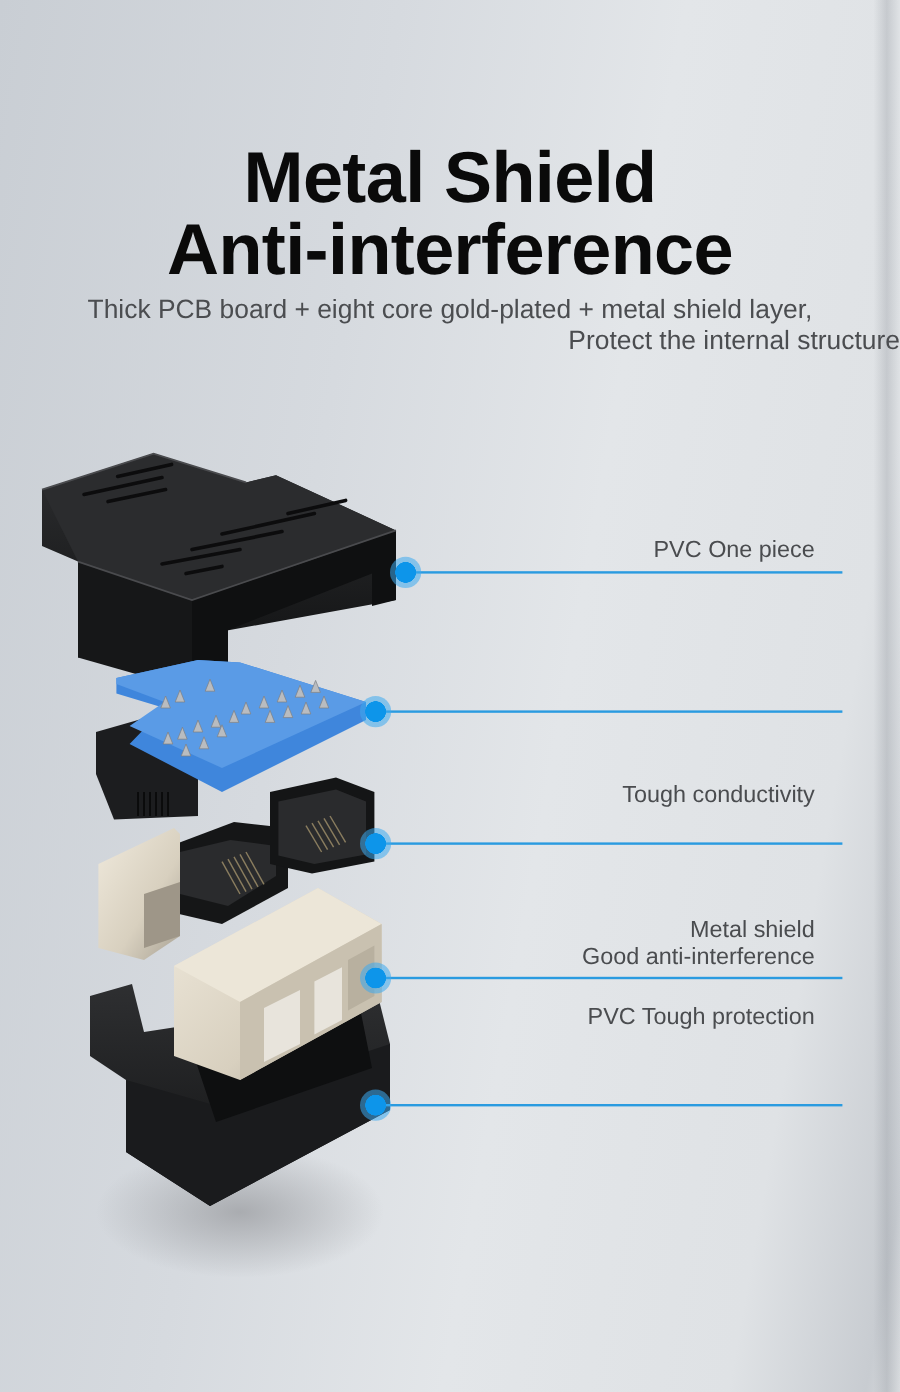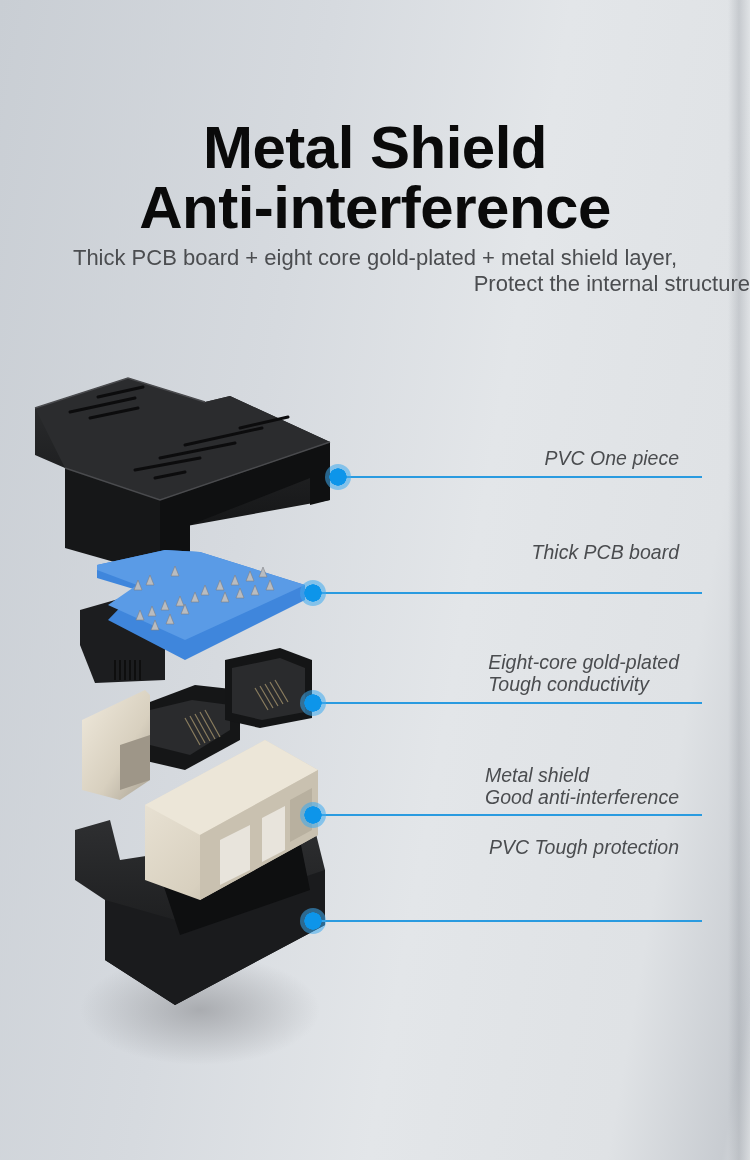--- a/index.html
+++ b/index.html
@@ -11,21 +11,21 @@
   .title{position:absolute;left:0;width:750px;text-align:center;color:#0a0a0a;
     font-weight:bold;font-size:60px;letter-spacing:-0.5px;line-height:64px;}
   .t1{top:116px;}
   .t2{top:176px;}
   .sub{position:absolute;left:0;width:750px;text-align:center;color:#4b4d50;font-size:22px;line-height:26px;}
   .s1{top:245px;}
   .s2{top:271px;text-align:right;}
   .callout{position:absolute;height:2px;background:#2a9be0;}
   .dot{position:absolute;width:26px;height:26px;border-radius:50%;
     background:radial-gradient(circle,#0d95ea 0 46%,rgba(60,170,240,0.55) 48% 100%);}
-  .label{position:absolute;right:71px;color:#4a4c4f;font-size:19.5px;line-height:22px;font-style:italic;}
+  .label{position:absolute;right:71px;text-align:right;color:#4a4c4f;font-size:19.5px;line-height:22px;}
   svg{position:absolute;left:0;top:0;}
 </style>
 </head>
 <body>
 
 <div class="edge"></div>
 
 <div class="title t1">Metal Shield</div>
 <div class="title t2">Anti-interference</div>
 <div class="sub s1">Thick PCB board + eight core gold-plated + metal shield layer,</div>
@@ -152,27 +152,25 @@
 
 <div class="callout" style="left:340px;top:476px;width:362px;"></div>
 <div class="dot" style="left:325px;top:464px;"></div>
 <div class="label" style="top:447px;">
   <div>PVC One piece</div>
 </div>
 
 <div class="callout" style="left:315px;top:592px;width:387px;"></div>
 <div class="dot" style="left:300px;top:580px;"></div>
 <div class="label" style="top:541px;">
-  <div>Thick PCB board</div>
 </div>
 
 <div class="callout" style="left:315px;top:702px;width:387px;"></div>
 <div class="dot" style="left:300px;top:690px;"></div>
 <div class="label" style="top:651px;">
-  <div>Eight-core gold-plated</div>
   <div>Tough conductivity</div>
 </div>
 
 <div class="callout" style="left:315px;top:814px;width:387px;"></div>
 <div class="dot" style="left:300px;top:802px;"></div>
 <div class="label" style="top:764px;">
   <div>Metal shield</div>
   <div>Good anti-interference</div>
 </div>
 

